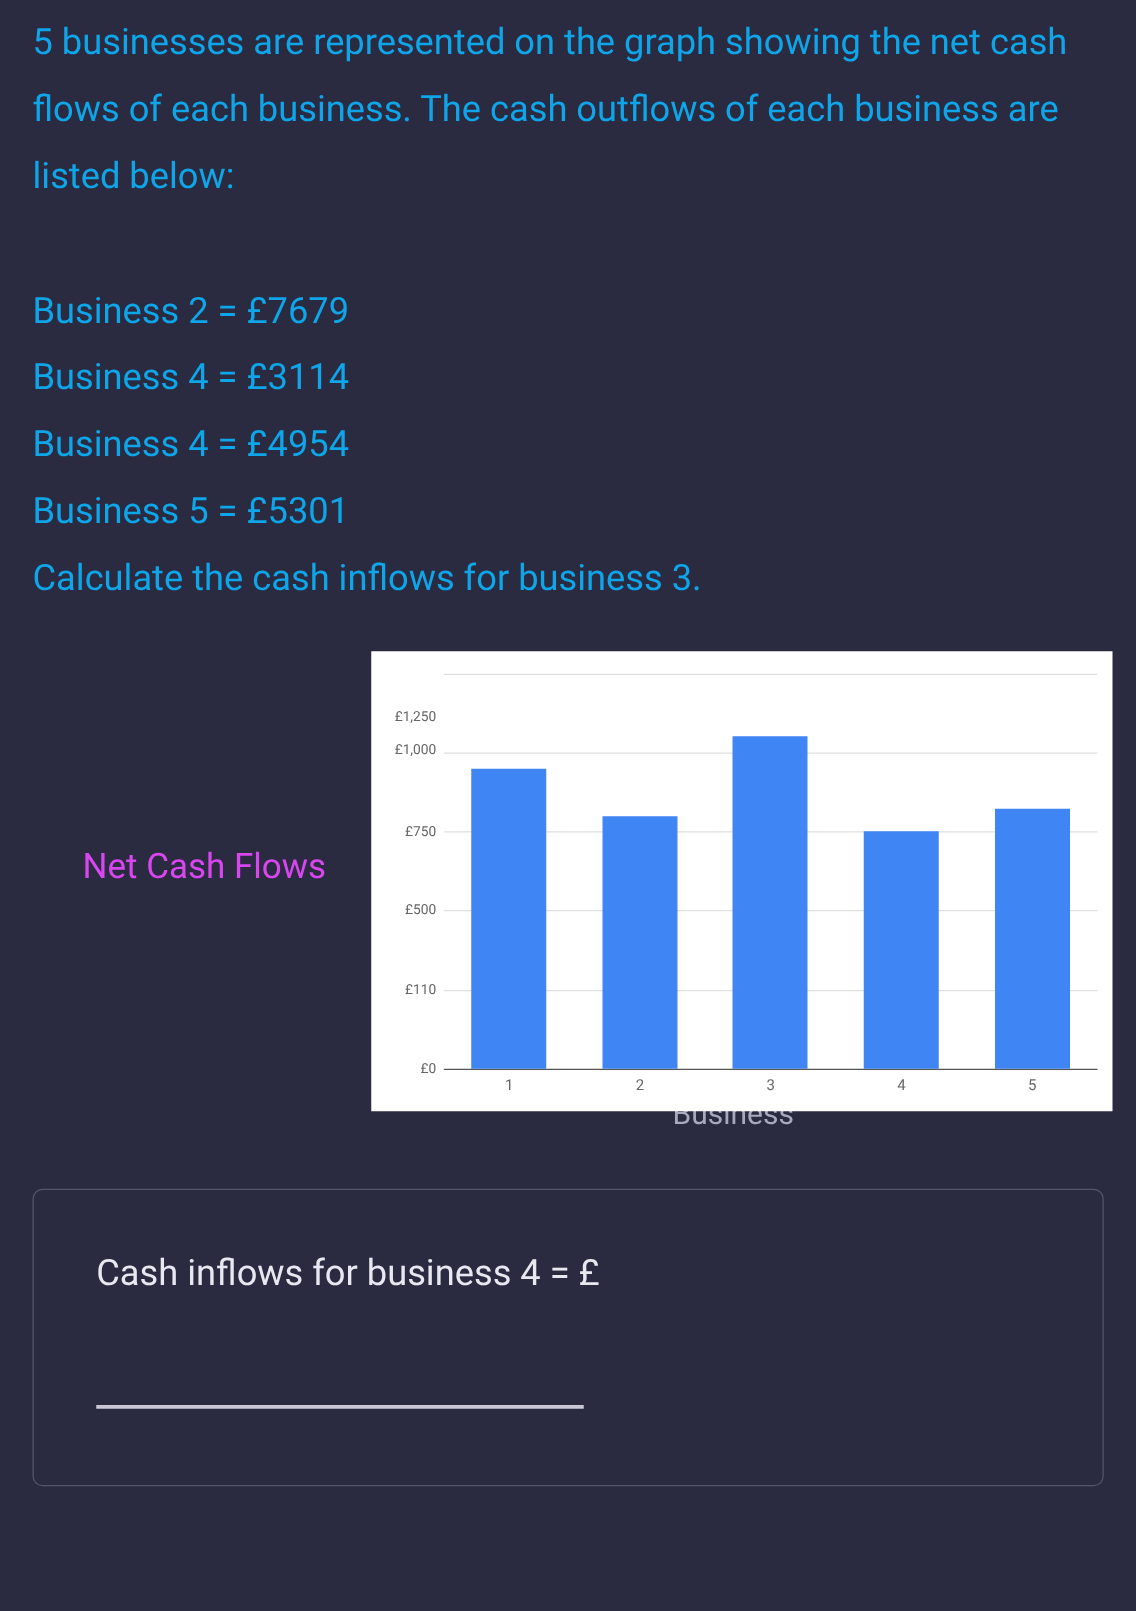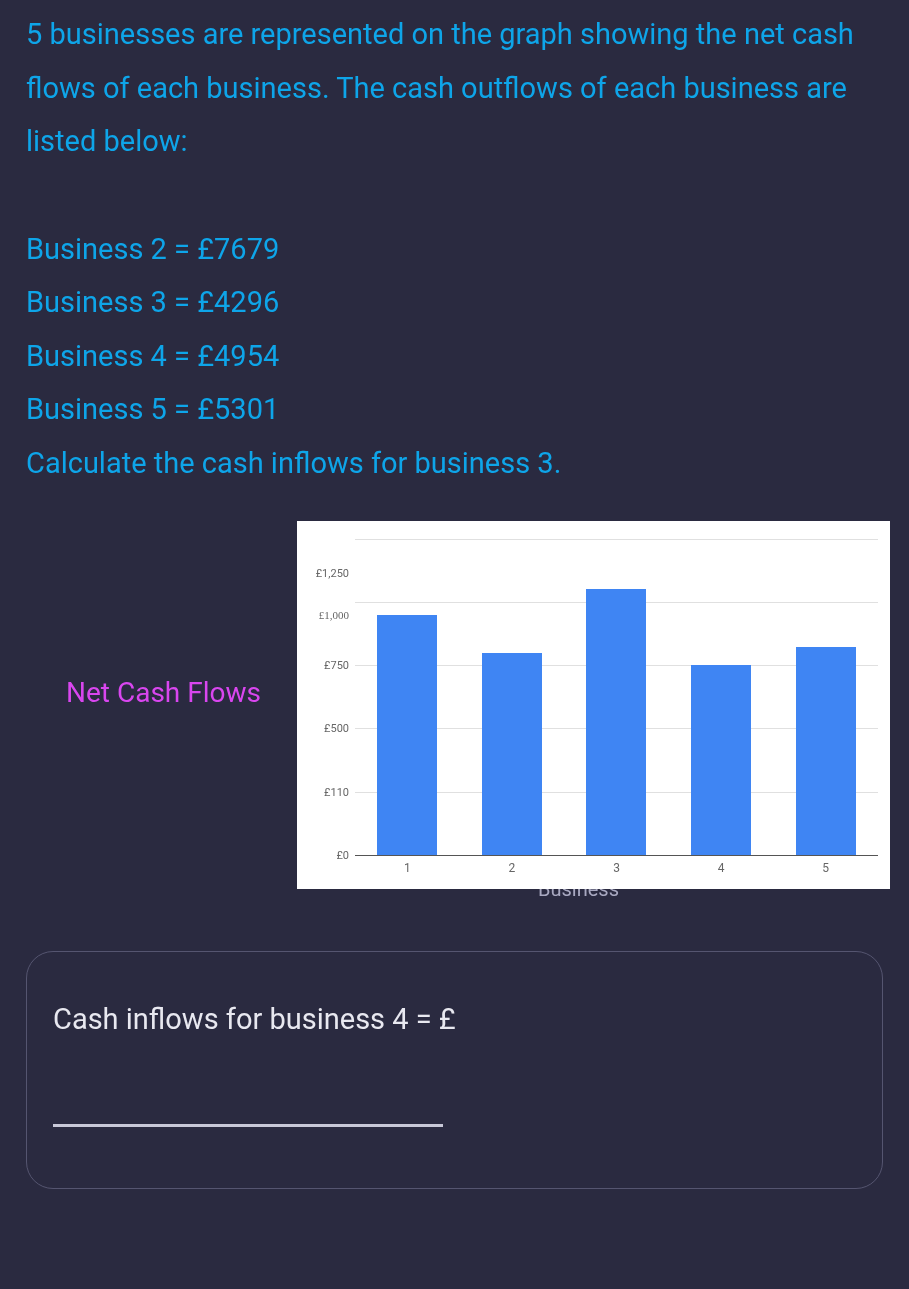--- a/index.html
+++ b/index.html
@@ -29,21 +29,21 @@
     left: 40px;
     top: 155px;
     font-size: 28px;
     color: #d946ef;
     white-space: nowrap;
   }
   .xaxis-title {
     position: absolute;
     left: 512px;
     top: 356px;
-    font-size: 20px;
+    font-size: 24px;
     color: #a8a8c0;
   }
   .chart-container {
     position: absolute;
     right: -7px;
     top: 0;
     width: 593px;
     height: 368px;
     background: #ffffff;
     padding: 18px 12px 14px 10px;
@@ -101,22 +101,22 @@
   .x-tick {
     position: absolute;
     bottom: 0;
     font-size: 12px;
     color: #666;
     transform: translateX(-50%);
   }
   .answer-box {
     margin: 30px 0 0 0;
     border: 1px solid #555570;
-    border-radius: 27px;
-    padding: 50px 50px 60px 26px;
+    border-radius: 8px;
+    padding: 50px 50px 60px 50px;
   }
   .answer-label {
     font-size: 29px;
     color: #e8e8f0;
   }
   .answer-input {
     margin-top: 80px;
     width: 390px;
     height: 3px;
     border: none;
@@ -129,41 +129,41 @@
   }
 </style>
 </head>
 <body>
 
 <div class="content">
   <div class="question-text">
     <span>5 businesses are represented on the graph showing the net cash flows of each business. The cash outflows of each business are listed below:</span><br>
     <br>
     <span>Business 2 = £7679</span><br>
-    <span>Business 3 = £4296</span><br>
+    <span>Business 4 = £3114</span><br>
     <span>Business 4 = £4954</span><br>
     <span>Business 5 = £5301</span><br>
     <span>Calculate the cash inflows for business 3.</span>
   </div>
 
   <div class="chart-section">
     <div class="yaxis-title">Net Cash Flows</div>
     <div class="xaxis-title">Business</div>
 
     <div class="chart-container">
       <div class="plot-area" id="plot-area">
           <div class="y-tick" style="top: 316px;">£0</div>
           <div class="baseline" style="top: 316px;"></div>
           <div class="y-tick" style="top: 252.8px;">£110</div>
           <div class="gridline" style="top: 252.8px;"></div>
           <div class="y-tick" style="top: 189.6px;">£500</div>
           <div class="gridline" style="top: 189.6px;"></div>
           <div class="y-tick" style="top: 126.4px;">£750</div>
           <div class="gridline" style="top: 126.4px;"></div>
-          <div class="y-tick" style="top: 76px; font-family: Liberation Serif, serif;">£1,000</div>
+          <div class="y-tick" style="top: 61px;">£1,000</div>
           <div class="gridline" style="top: 63.2px;"></div>
           <div class="y-tick" style="top: 0px; margin-top: 34px;">£1,250</div>
           <div class="gridline" style="top: 0px;"></div>
           <div class="bars-row">
             <div class="bar-wrap">
               <div class="bar" style="height: 240.16px;"></div>
             </div>
             <div class="bar-wrap">
               <div class="bar" style="height: 202.24px;"></div>
             </div>

